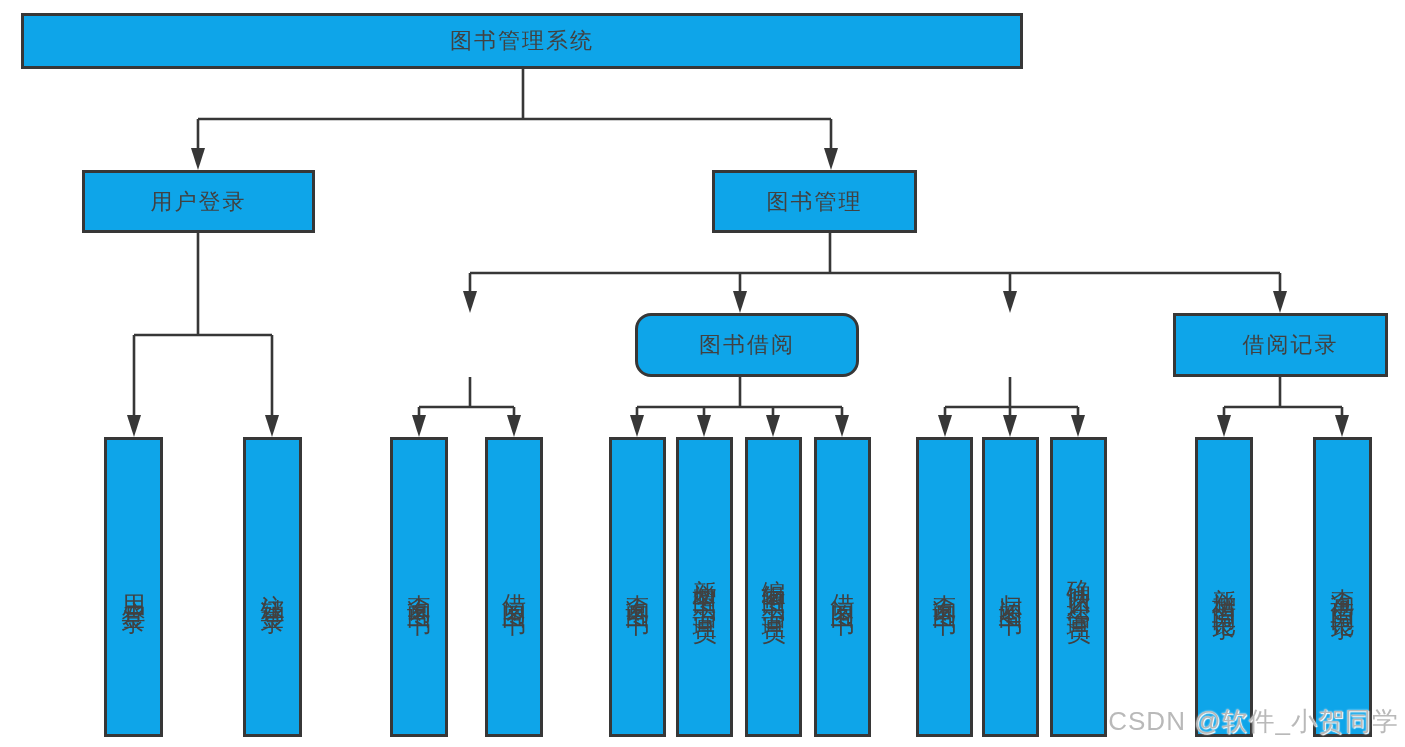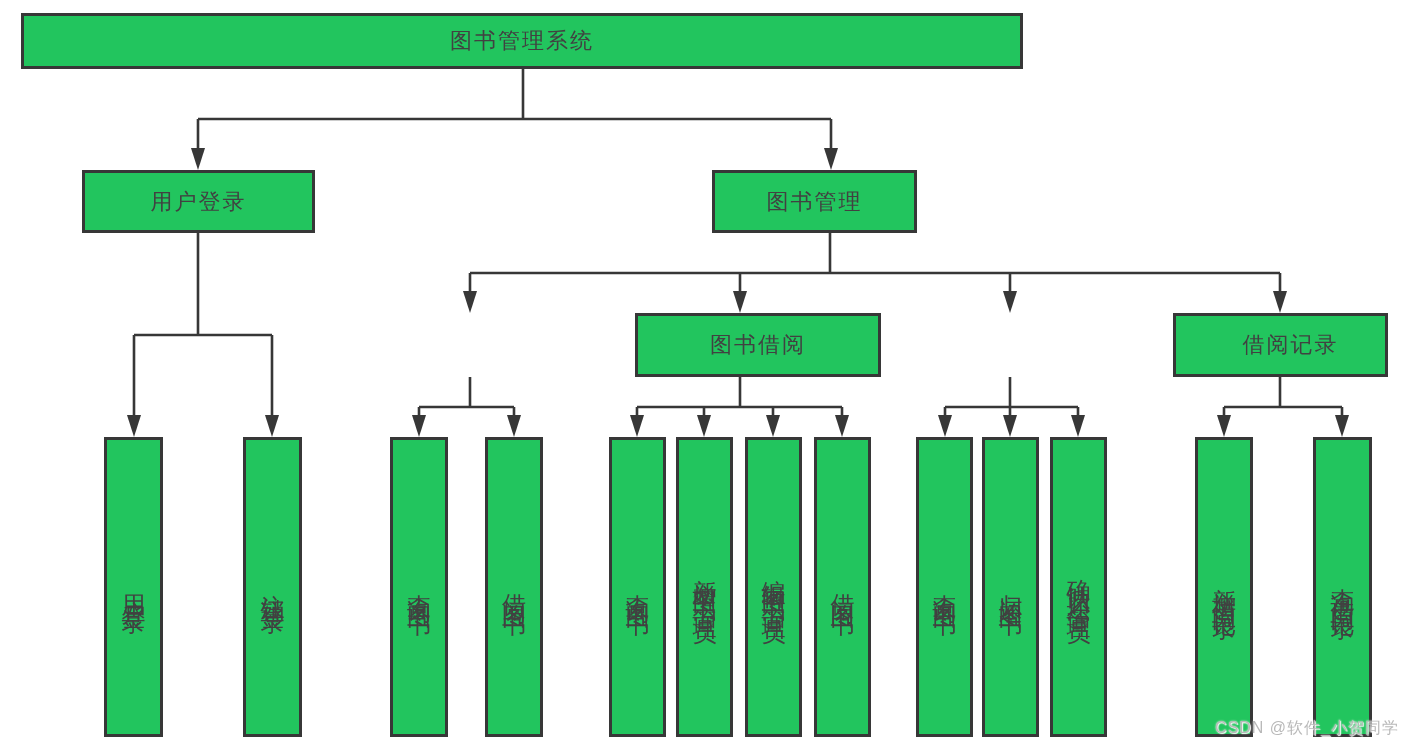--- a/index.html
+++ b/index.html
@@ -7,21 +7,21 @@
     position: relative;
     width: 1405px;
     height: 747px;
     background: #ffffff;
     font-family: "Liberation Sans", sans-serif;
     overflow: hidden;
   }
   .node {
     position: absolute;
     box-sizing: border-box;
-    background: #22c55e;
+    background: #0ea5e9;
     border: 3px solid #373737;
     color: #414141;
     display: flex;
     align-items: center;
     justify-content: center;
     text-align: center;
   }
   .h-node { font-size: 22px; letter-spacing: 2px; white-space: nowrap; }
   .v-node {
     writing-mode: vertical-rl;
@@ -30,21 +30,21 @@
     letter-spacing: 6px;
     line-height: 1;
   }
   #connectors { position: absolute; left: 0; top: 0; }
   #connectors path { stroke: #373737; stroke-width: 2.6; fill: none; }
   #connectors polygon { fill: #373737; stroke: none; }
   .watermark {
     position: absolute;
     right: 6px;
     bottom: 8px;
-    font-size: 16px;
+    font-size: 26px;
     letter-spacing: 1px;
     color: #b9b9b9;
     text-shadow: 0 0 2px #ffffff, 1px 1px 1px #ffffff;
     white-space: nowrap;
     z-index: 5;
   }
 </style>
 </head>
 <body>
 
@@ -81,21 +81,21 @@
       <polygon points="1217,415 1231,415 1224,437"></polygon>
       <polygon points="1335,415 1349,415 1342,437"></polygon>
     </g>
   </svg>
 
   <div class="node h-node" style="left:21px; top:13px; width:1002px; height:56px;">图书管理系统</div>
 
   <div class="node h-node" style="left:82px; top:170px; width:233px; height:63px;">用户登录</div>
   <div class="node h-node" style="left:712px; top:170px; width:205px; height:63px;">图书管理</div>
 
-  <div class="node h-node" style="left:635px; top:313px; width:246px; height:64px;">图书借阅</div>
+  <div class="node h-node" style="left:635px; top:313px; width:224px; height:64px;border-radius:16px;">图书借阅</div>
   <div class="node h-node" style="left:1173px; top:313px; width:215px; height:64px;padding-left:20px;">借阅记录</div>
 
   <div class="node v-node" style="left:104px; top:437px; width:59px; height:300px;">用户登录</div>
   <div class="node v-node" style="left:243px; top:437px; width:59px; height:300px;">注销登录</div>
 
   <div class="node v-node" style="left:390px; top:437px; width:58px; height:300px;">查询图书</div>
   <div class="node v-node" style="left:485px; top:437px; width:58px; height:300px;">借阅图书</div>
 
   <div class="node v-node" style="left:609px; top:437px; width:57px; height:300px;">查询图书</div>
   <div class="node v-node" style="left:676px; top:437px; width:57px; height:300px;">新增图书（管理员）</div>

